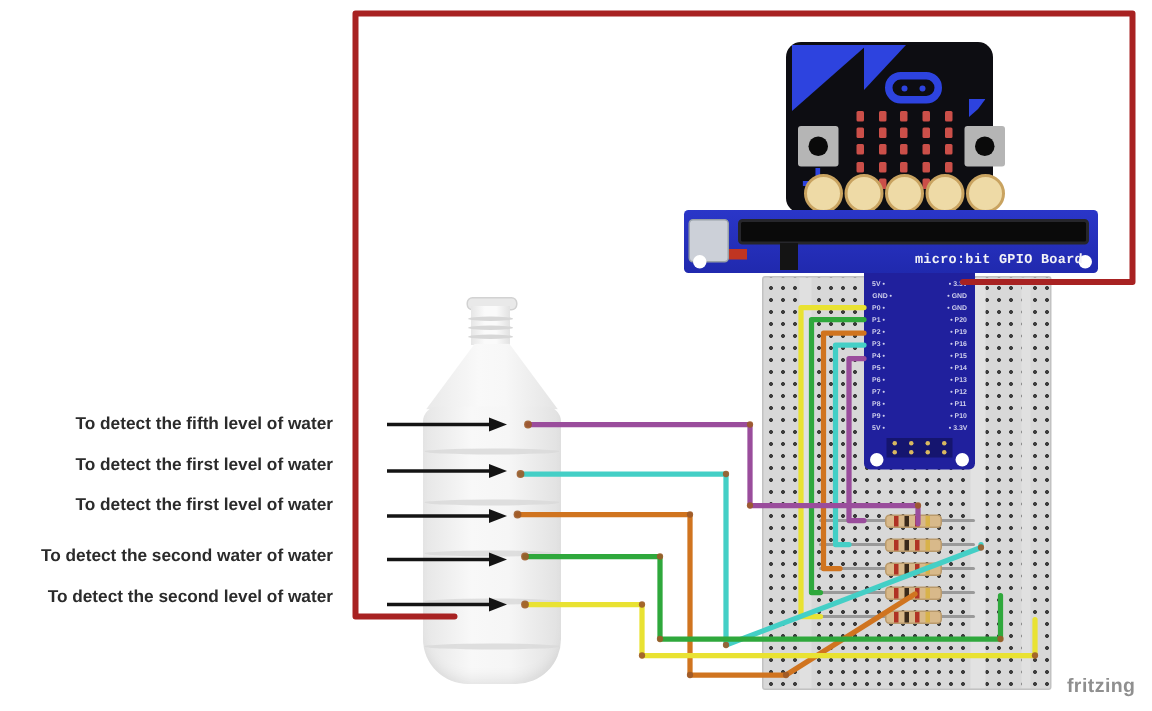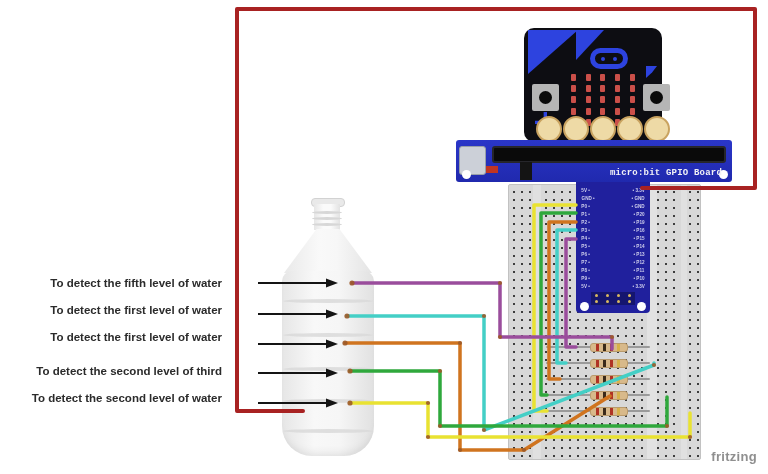--- a/index.html
+++ b/index.html
@@ -289,21 +289,21 @@
         <div class="res-band" style="left: 5px; background: rgb(176, 51, 36);"></div>
         <div class="res-band" style="left: 12px; background: rgb(58, 42, 26);"></div>
         <div class="res-band" style="left: 19px; background: rgb(176, 51, 36);"></div>
         <div class="res-band" style="left: 26px; background: rgb(216, 178, 74);"></div>
       </div>
     </div>
   <div id="labels">
       <div class="level-label" style="top: 283px;">To detect the fifth level of water</div>
       <div class="level-label" style="top: 310px;">To detect the first level of water</div>
       <div class="level-label" style="top: 337px;">To detect the first level of water</div>
-      <div class="level-label" style="top: 371px;">To detect the second level of third</div>
+      <div class="level-label" style="top: 371px;">To detect the second water of water</div>
       <div class="level-label" style="top: 398px;">To detect the second level of water</div>
     </div>
 
   <svg id="wires-svg" width="768" height="474">
       <polyline points="642,188 755,188 755,9 237,9 237,411 303,411" fill="none" stroke="#a82222" stroke-width="4" stroke-linejoin="round" stroke-linecap="round"></polyline>
       <polyline points="576,205 534,205 534,411 547,411" fill="none" stroke="#e9e232" stroke-width="3.5" stroke-linejoin="round" stroke-linecap="round"></polyline>
       <polyline points="576,213 541,213 541,395 547,395" fill="none" stroke="#2fa83c" stroke-width="3.5" stroke-linejoin="round" stroke-linecap="round"></polyline>
       <polyline points="576,222 549,222 549,379 560,379" fill="none" stroke="#d0741f" stroke-width="3.5" stroke-linejoin="round" stroke-linecap="round"></polyline>
       <polyline points="576,230 557,230 557,363 566,363" fill="none" stroke="#44cfc6" stroke-width="3.5" stroke-linejoin="round" stroke-linecap="round"></polyline>
       <polyline points="576,239 566,239 566,347 576,347" fill="none" stroke="#9a4d9c" stroke-width="3.5" stroke-linejoin="round" stroke-linecap="round"></polyline>

